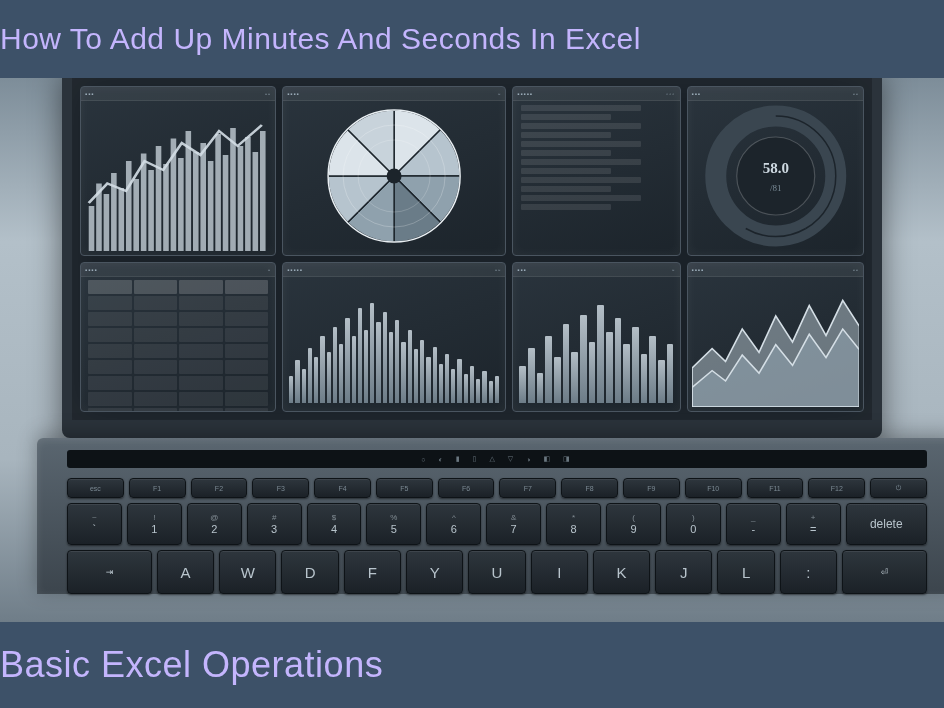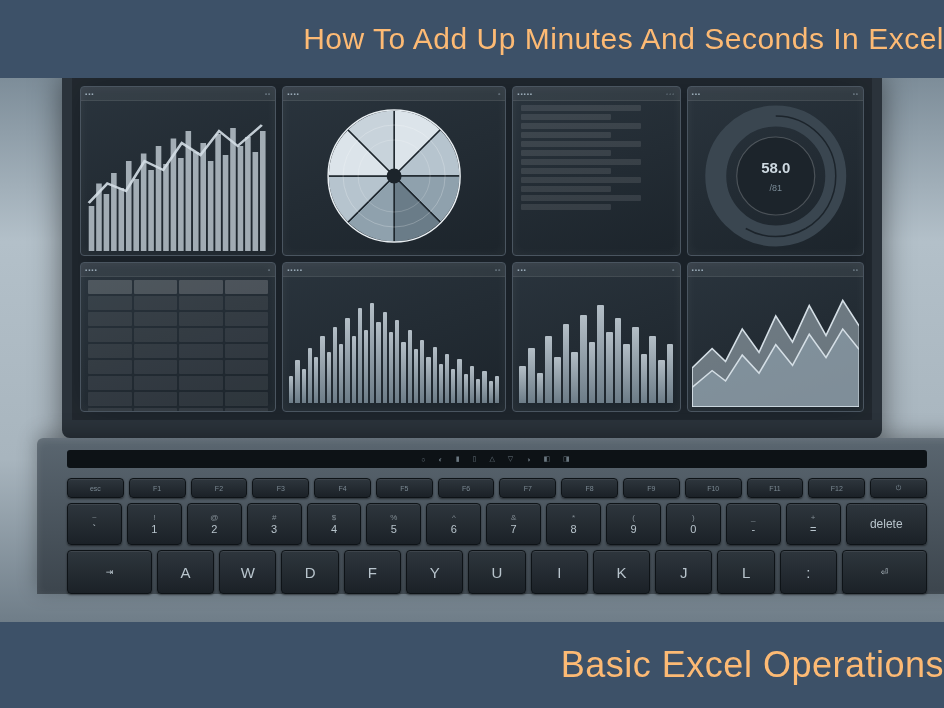--- a/index.html
+++ b/index.html
@@ -1,25 +1,25 @@
 <!DOCTYPE html>
 <html><head>
 <meta charset="utf-8">
 <style>
   * { box-sizing: border-box; margin: 0; padding: 0; }
   html, body { width: 944px; height: 708px; overflow: hidden; font-family: 'Segoe UI', Arial, sans-serif; }
   body { background: #c5ced4; position: relative; }
 
   .banner {
     background: #3d5168;
-    color: #fdba74;
+    color: #c4b5fd;
     text-align: center;
     display: flex;
     align-items: center;
-    justify-content: flex-end;
+    justify-content: flex-start;
     width: 100%;
     font-weight: 400;
     letter-spacing: 0.5px;
   }
   .top-banner { height: 78px; font-size: 30px; }
   .bottom-banner { height: 86px; font-size: 36px; position: absolute; bottom: 0; left: 0; }
 
   .stage {
     position: absolute;
     top: 78px; left: 0; right: 0; bottom: 86px;
@@ -41,20 +41,21 @@
     border-bottom-width: 18px;
     border-radius: 0 0 8px 8px;
     padding: 8px;
     box-shadow: 0 8px 30px rgba(0,0,0,.5), inset 0 0 40px rgba(255,255,255,.05);
   }
   .screen-grid {
     display: grid;
     grid-template-columns: 1.05fr 1.2fr 0.9fr 0.95fr;
     grid-template-rows: 170px 150px;
     gap: 6px;
+    font-family: Liberation Serif, serif;
   }
   .panel {
     background: linear-gradient(160deg, #2a343d 0%, #1c242b 100%);
     border: 1px solid #4a5560;
     border-radius: 4px;
     position: relative;
     overflow: hidden;
     box-shadow: inset 0 0 12px rgba(255,255,255,.05);
   }
   .panel-header {

